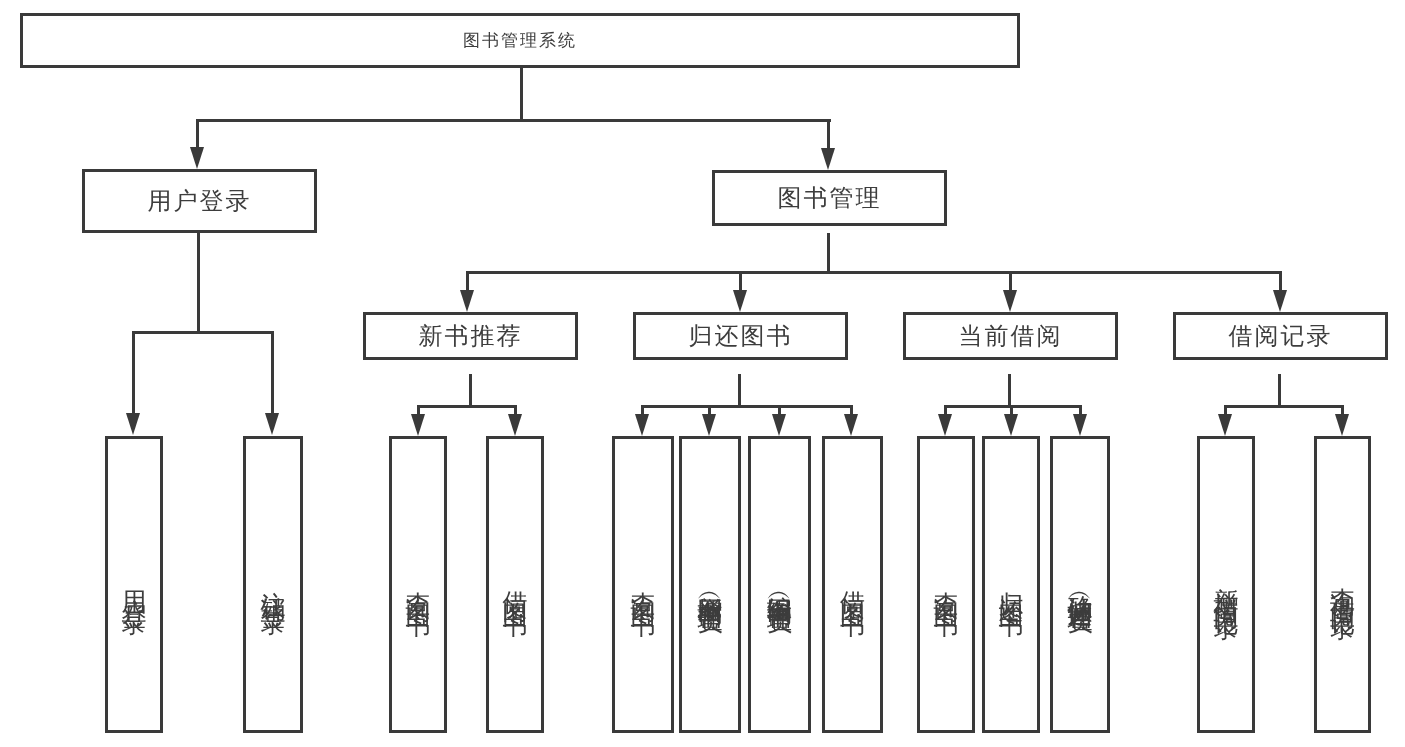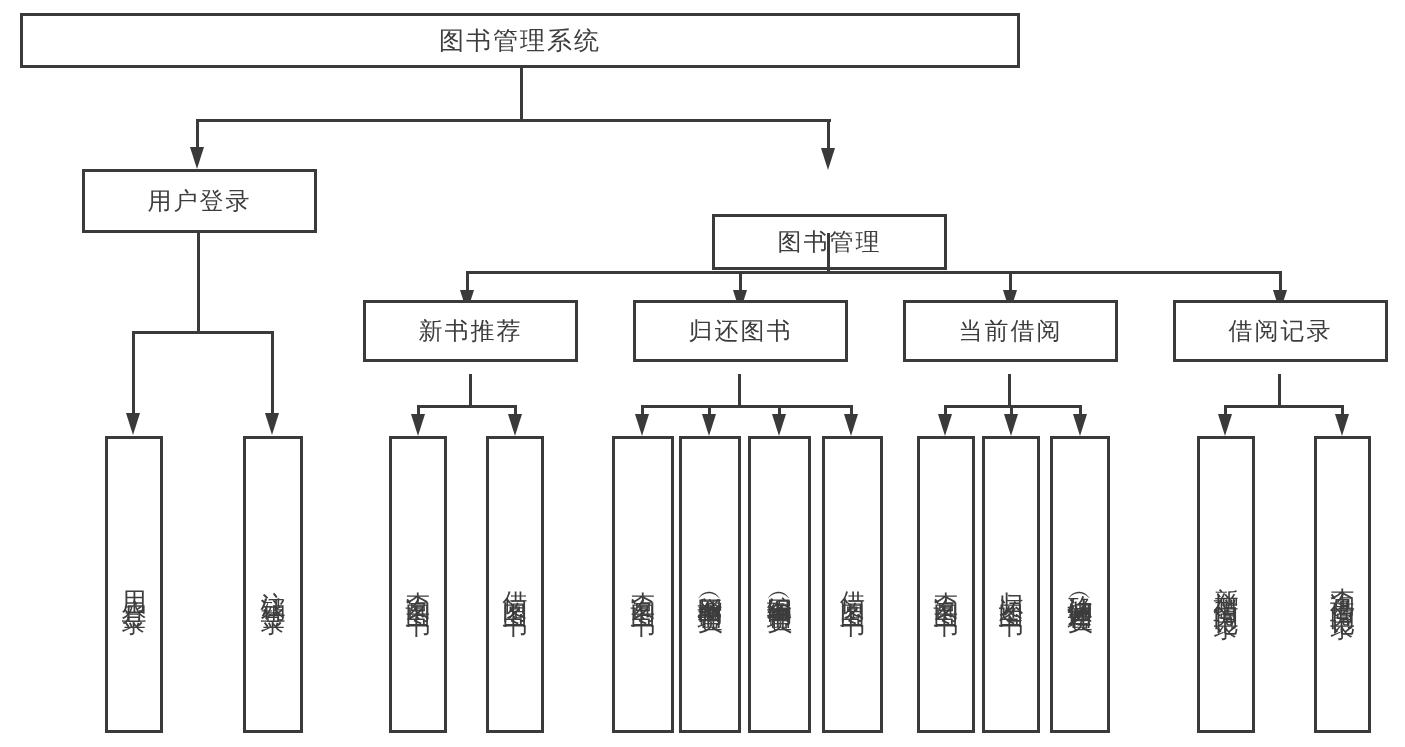--- a/index.html
+++ b/index.html
@@ -13,24 +13,24 @@
   .box{
     position:absolute;
     box-sizing:border-box;
     border:3px solid #3a3a3a;
     background:#ffffff;
     display:flex;align-items:center;justify-content:center;
     color:#3d3d3d;
   }
   .hlabel{font-size:24px;letter-spacing:2px;white-space:nowrap;}
   .root{left:20px;top:13px;width:1000px;height:55px;}
-  .root .hlabel{font-size:25px;}
+  .root .hlabel{font-size:17px;}
   .lv2a{left:82px;top:169px;width:235px;height:64px;}
-  .lv2b{left:712px;top:170px;width:235px;height:56px;margin-top:44px;}
-  .lv3{top:300px;width:215px;height:62px;}
+  .lv2b{left:712px;top:170px;width:235px;height:56px;}
+  .lv3{top:312px;width:215px;height:48px;}
   .leaf{top:436px;height:297px;}
   .vtext{
     writing-mode:vertical-rl;
     text-orientation:mixed;
     font-size:25px;
     letter-spacing:7px;
     color:#3d3d3d;
     line-height:1;
   }
   .vtext.long{letter-spacing:2px;}

